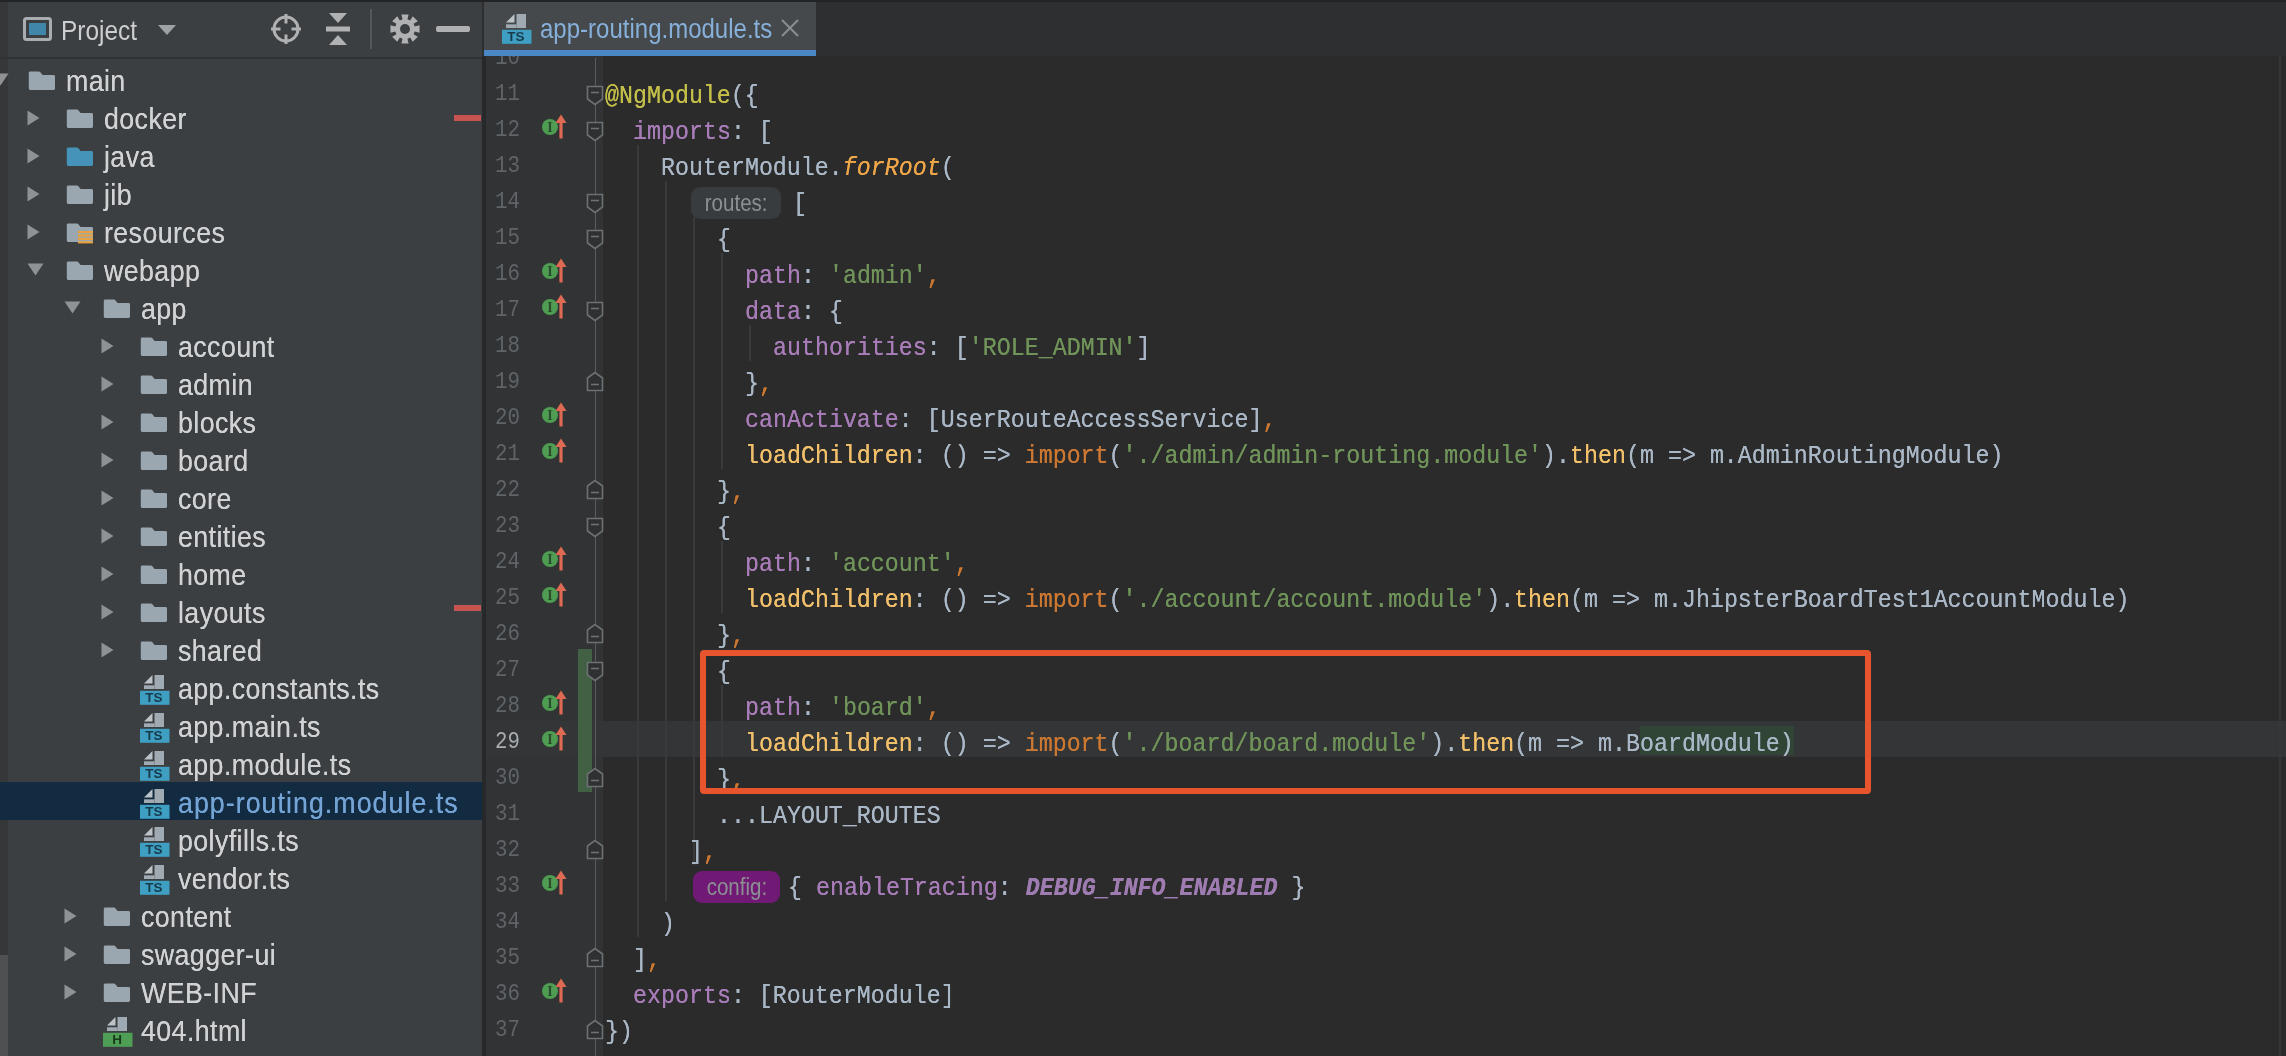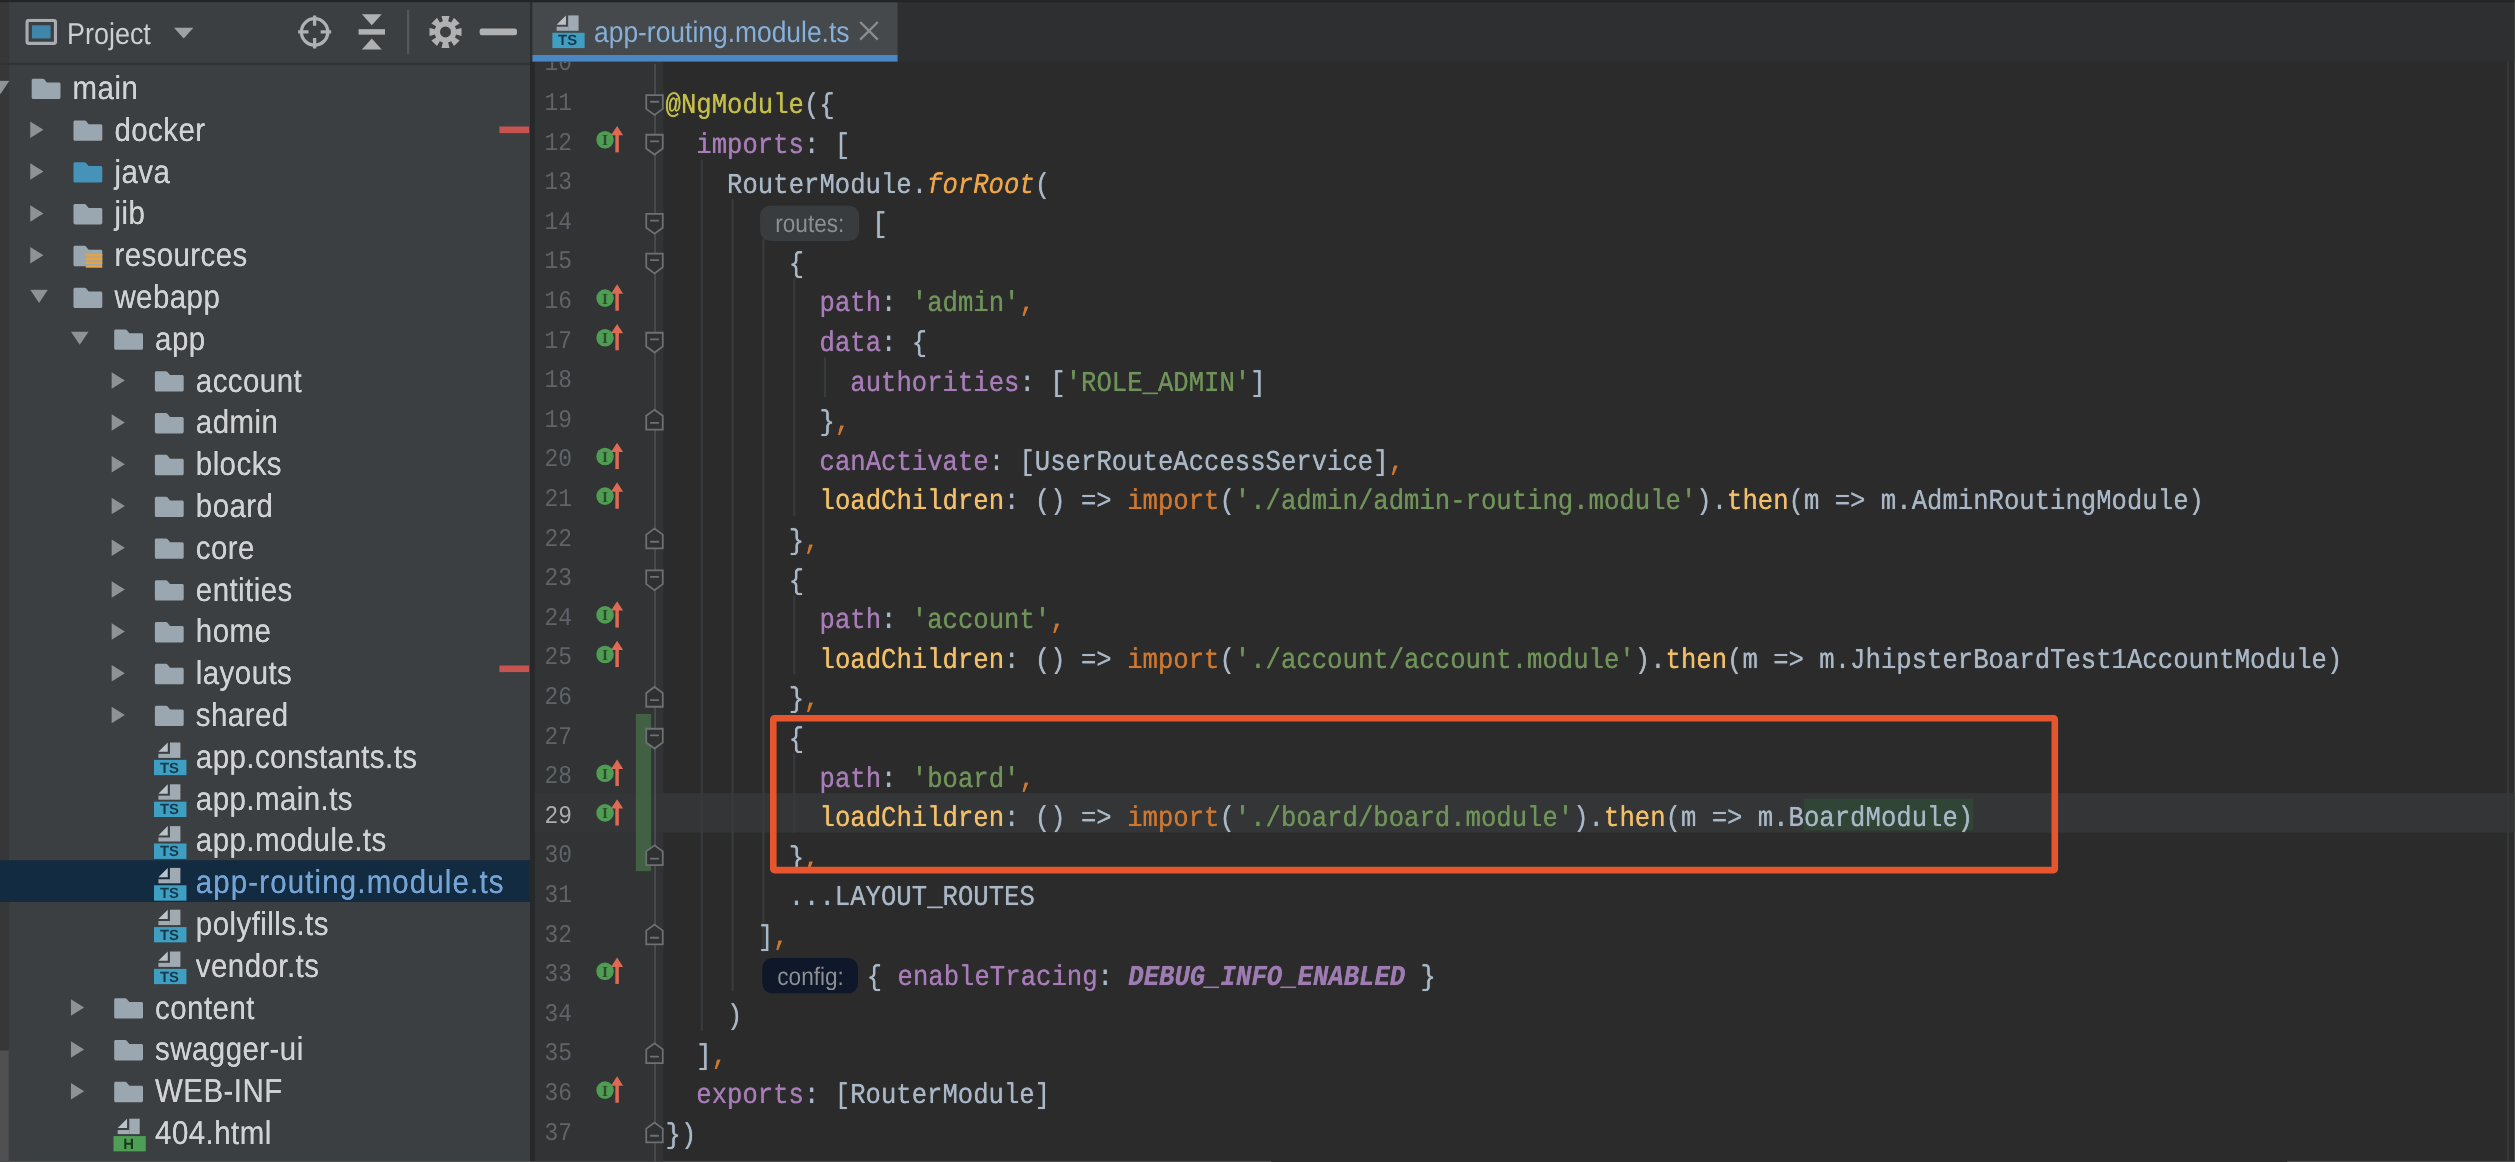--- a/index.html
+++ b/index.html
@@ -438,21 +438,21 @@
     <div style="position:absolute;left:744.90px;top:726px;height:36px;line-height:36px;transform:scaleX(0.893);transform-origin:0 50%;font-family:'Liberation Mono',monospace;font-size:26.1px;white-space:pre;text-shadow:0 0 0.7px currentColor"><span style="color:#F2C06B;">loadChildren</span><span style="color:#A9B7C6;">: () =&gt; </span><span style="color:#CC7832;">import</span><span style="color:#A9B7C6;">(</span><span style="color:#6F9359;">'./board/board.module'</span><span style="color:#A9B7C6;">).</span><span style="color:#F2C06B;">then</span><span style="color:#A9B7C6;">(m =&gt; m.BoardModule)</span></div>
     <div style="position:absolute;left:716.92px;top:762px;height:36px;line-height:36px;transform:scaleX(0.893);transform-origin:0 50%;font-family:'Liberation Mono',monospace;font-size:26.1px;white-space:pre;text-shadow:0 0 0.7px currentColor"><span style="color:#A9B7C6;">}</span><span style="color:#CC7832;">,</span></div>
     <div style="position:absolute;left:716.92px;top:798px;height:36px;line-height:36px;transform:scaleX(0.893);transform-origin:0 50%;font-family:'Liberation Mono',monospace;font-size:26.1px;white-space:pre;text-shadow:0 0 0.7px currentColor"><span style="color:#A9B7C6;">...LAYOUT_ROUTES</span></div>
     <div style="position:absolute;left:688.94px;top:834px;height:36px;line-height:36px;transform:scaleX(0.893);transform-origin:0 50%;font-family:'Liberation Mono',monospace;font-size:26.1px;white-space:pre;text-shadow:0 0 0.7px currentColor"><span style="color:#A9B7C6;">]</span><span style="color:#CC7832;">,</span></div>
     <div style="position:absolute;left:660.96px;top:906px;height:36px;line-height:36px;transform:scaleX(0.893);transform-origin:0 50%;font-family:'Liberation Mono',monospace;font-size:26.1px;white-space:pre;text-shadow:0 0 0.7px currentColor"><span style="color:#A9B7C6;">)</span></div>
     <div style="position:absolute;left:632.98px;top:942px;height:36px;line-height:36px;transform:scaleX(0.893);transform-origin:0 50%;font-family:'Liberation Mono',monospace;font-size:26.1px;white-space:pre;text-shadow:0 0 0.7px currentColor"><span style="color:#A9B7C6;">]</span><span style="color:#CC7832;">,</span></div>
     <div style="position:absolute;left:632.98px;top:978px;height:36px;line-height:36px;transform:scaleX(0.893);transform-origin:0 50%;font-family:'Liberation Mono',monospace;font-size:26.1px;white-space:pre;text-shadow:0 0 0.7px currentColor"><span style="color:#A87CB8;">exports</span><span style="color:#A9B7C6;">: [</span><span style="color:#A9B7C6;">RouterModule</span><span style="color:#A9B7C6;">]</span></div>
     <div style="position:absolute;left:605.00px;top:1014px;height:36px;line-height:36px;transform:scaleX(0.893);transform-origin:0 50%;font-family:'Liberation Mono',monospace;font-size:26.1px;white-space:pre;text-shadow:0 0 0.7px currentColor"><span style="color:#A9B7C6;">})</span></div>
     <div style="position:absolute;left:691px;top:187px;width:90px;height:32px;border-radius:9px;background:#393C3E;color:#8C9093;font-size:23px;line-height:32px;text-align:center"><span style="display:inline-block;transform:scaleX(0.893)">routes:</span></div>
     <div style="position:absolute;left:793.00px;top:186px;height:36px;line-height:36px;transform:scaleX(0.893);transform-origin:0 50%;font-family:'Liberation Mono',monospace;font-size:26.1px;white-space:pre;text-shadow:0 0 0.7px currentColor"><span style="color:#A9B7C6;">[</span></div>
-    <div style="position:absolute;left:693px;top:871px;width:87px;height:32px;border-radius:9px;background:#0f172a;color:#8C9093;font-size:23px;line-height:32px;text-align:center"><span style="display:inline-block;transform:scaleX(0.893)">config:</span></div>
+    <div style="position:absolute;left:693px;top:871px;width:87px;height:32px;border-radius:9px;background:#701a75;color:#8C9093;font-size:23px;line-height:32px;text-align:center"><span style="display:inline-block;transform:scaleX(0.893)">config:</span></div>
     <div style="position:absolute;left:788px;top:870px;height:36px;line-height:36px;transform:scaleX(0.893);transform-origin:0 50%;font-family:'Liberation Mono',monospace;font-size:26.1px;white-space:pre;text-shadow:0 0 0.7px currentColor"><span style="color:#A9B7C6;">{ </span><span style="color:#A87CB8;">enableTracing</span><span style="color:#A9B7C6;">: </span><span style="color:#9E7BB0;font-weight:bold;font-style:italic">DEBUG_INFO_ENABLED</span><span style="color:#A9B7C6;"> }</span></div>
     <div style="position:absolute;left:2279px;top:56px;width:2px;height:1000px;background:#35383A"></div>
     <div style="position:absolute;left:700px;top:650px;width:1171px;height:144px;border:6px solid #E6552D;border-radius:4px"></div>
 <div style="position:absolute;left:482px;top:0;width:1804px;height:56px;background:#2D2F31"></div>
     <div style="position:absolute;left:484px;top:2px;width:332px;height:48px;background:#45494B"></div>
     <div style="position:absolute;left:484px;top:50px;width:332px;height:6px;background:#4A87C7"></div>
     <svg style="position:absolute;left:502px;top:12px" width="30" height="32" viewBox="0 0 30 32">
       <polygon points="4,10.5 12.5,2 12.5,10.5" fill="#BCC3C8"></polygon>
       <rect x="14.5" y="2" width="9.5" height="14" fill="#A0AAB2"></rect>
       <rect x="4" y="12.3" width="10.5" height="3.7" fill="#A0AAB2"></rect>

